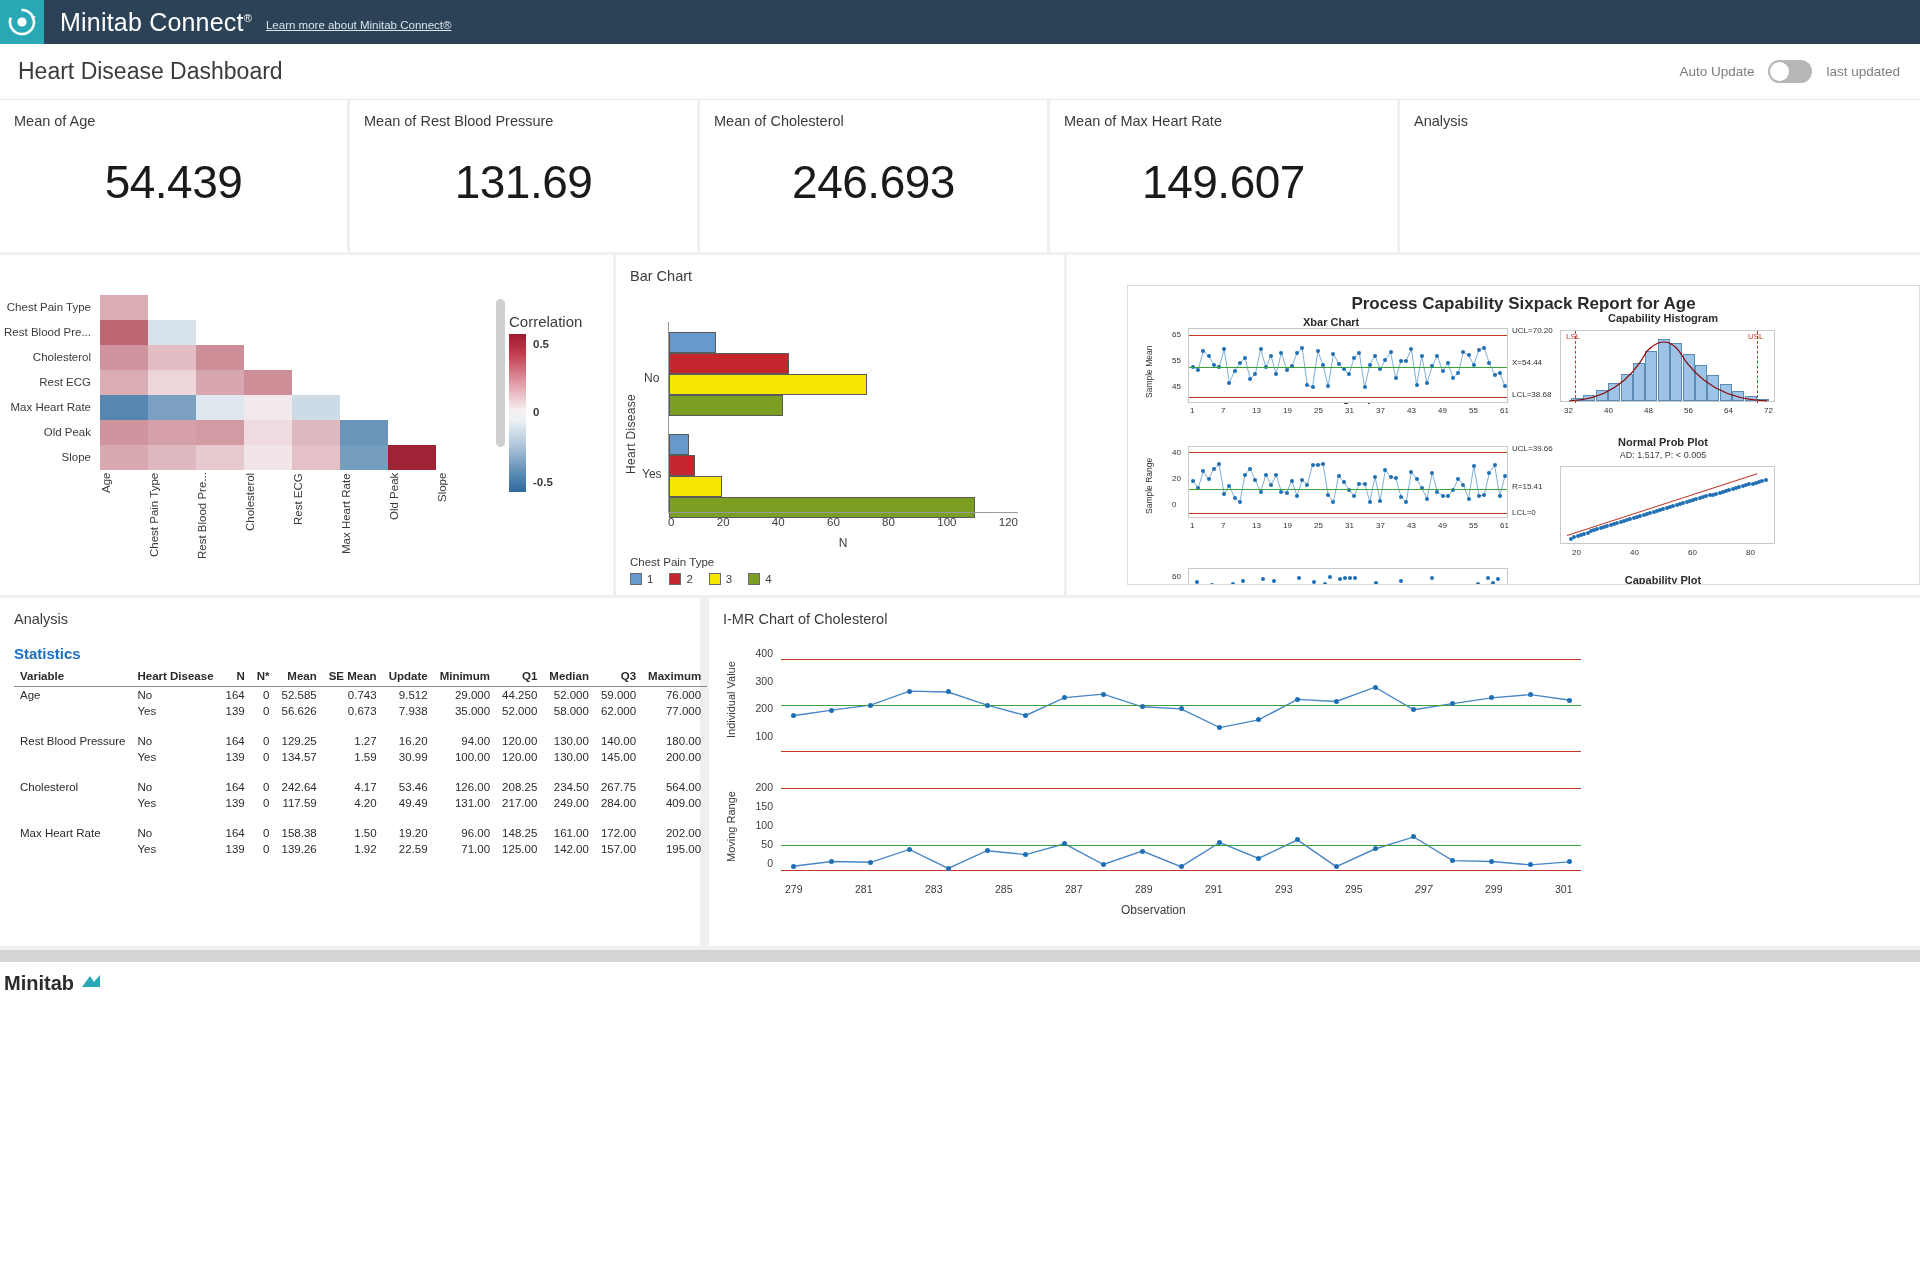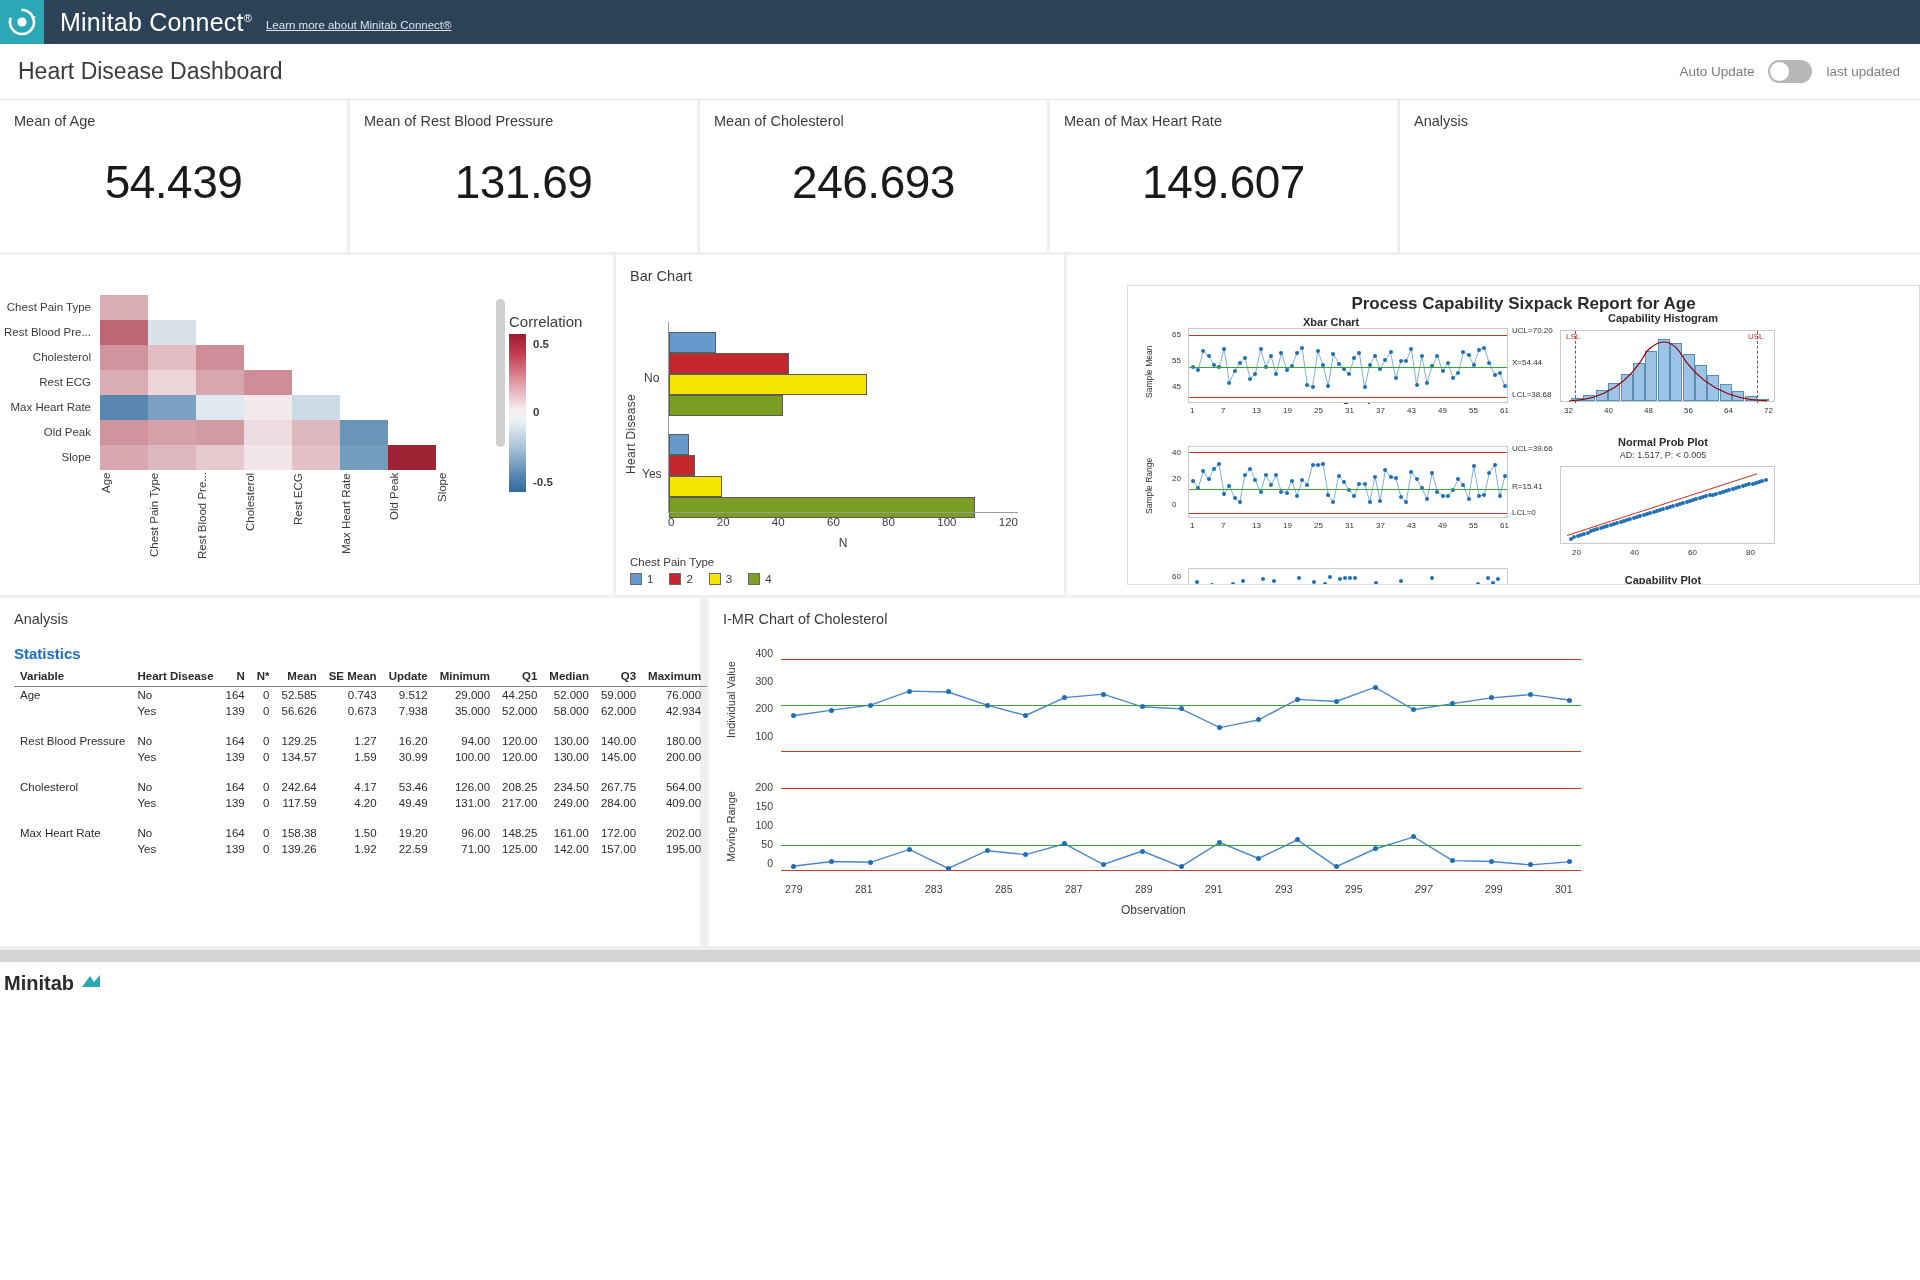--- a/index.html
+++ b/index.html
@@ -744,21 +744,21 @@
                 <td class="l">Yes</td>
                 <td>139</td>
                 <td>0</td>
                 <td>56.626</td>
                 <td>0.673</td>
                 <td>7.938</td>
                 <td>35.000</td>
                 <td>52.000</td>
                 <td>58.000</td>
                 <td>62.000</td>
-                <td>42.934</td>
+                <td>77.000</td>
               </tr>
               <tr class="gap">
                 <td colspan="12"></td>
               </tr>
               <tr>
                 <td class="l">Rest Blood Pressure</td>
                 <td class="l">No</td>
                 <td>164</td>
                 <td>0</td>
                 <td>129.25</td>

